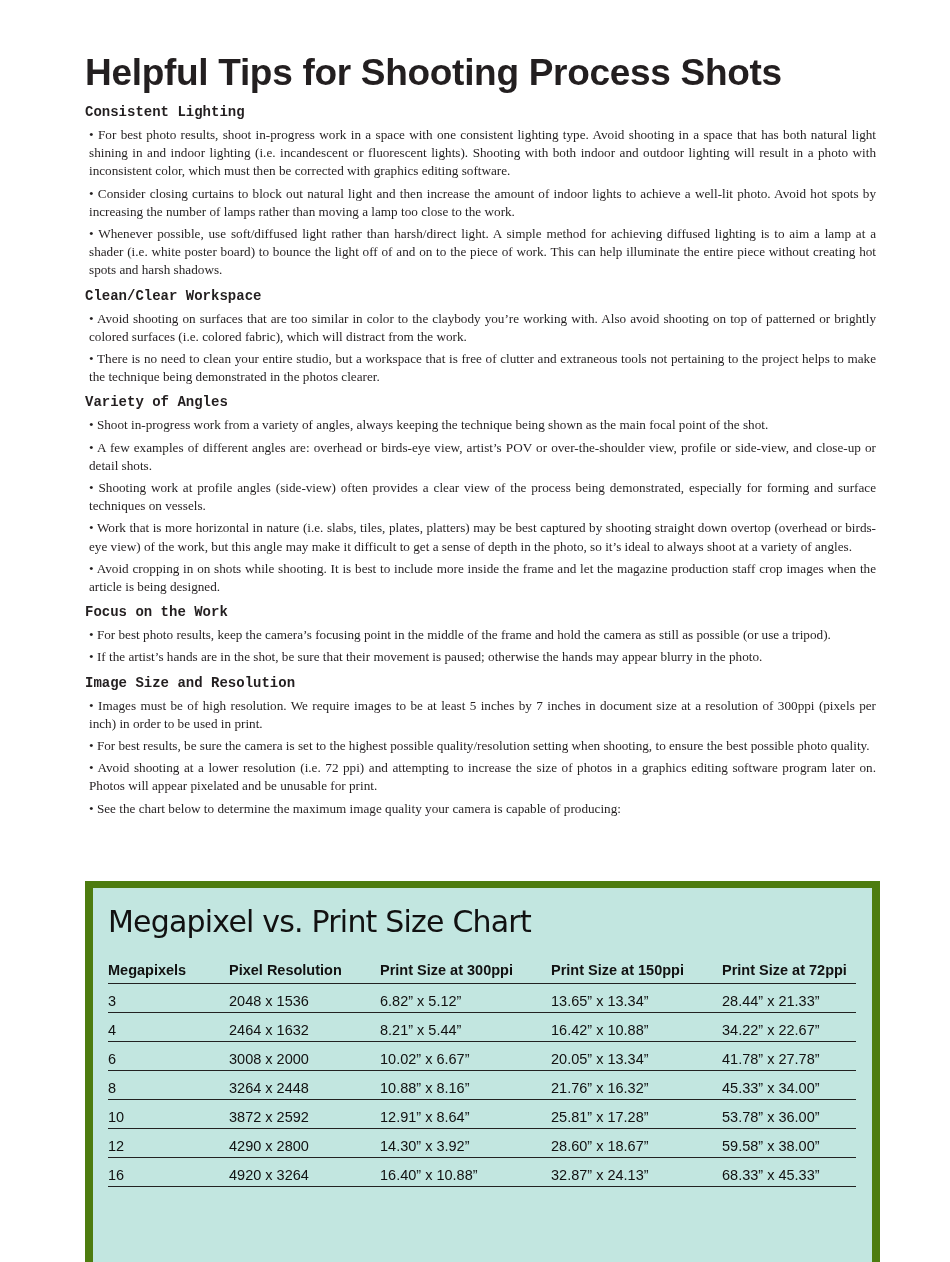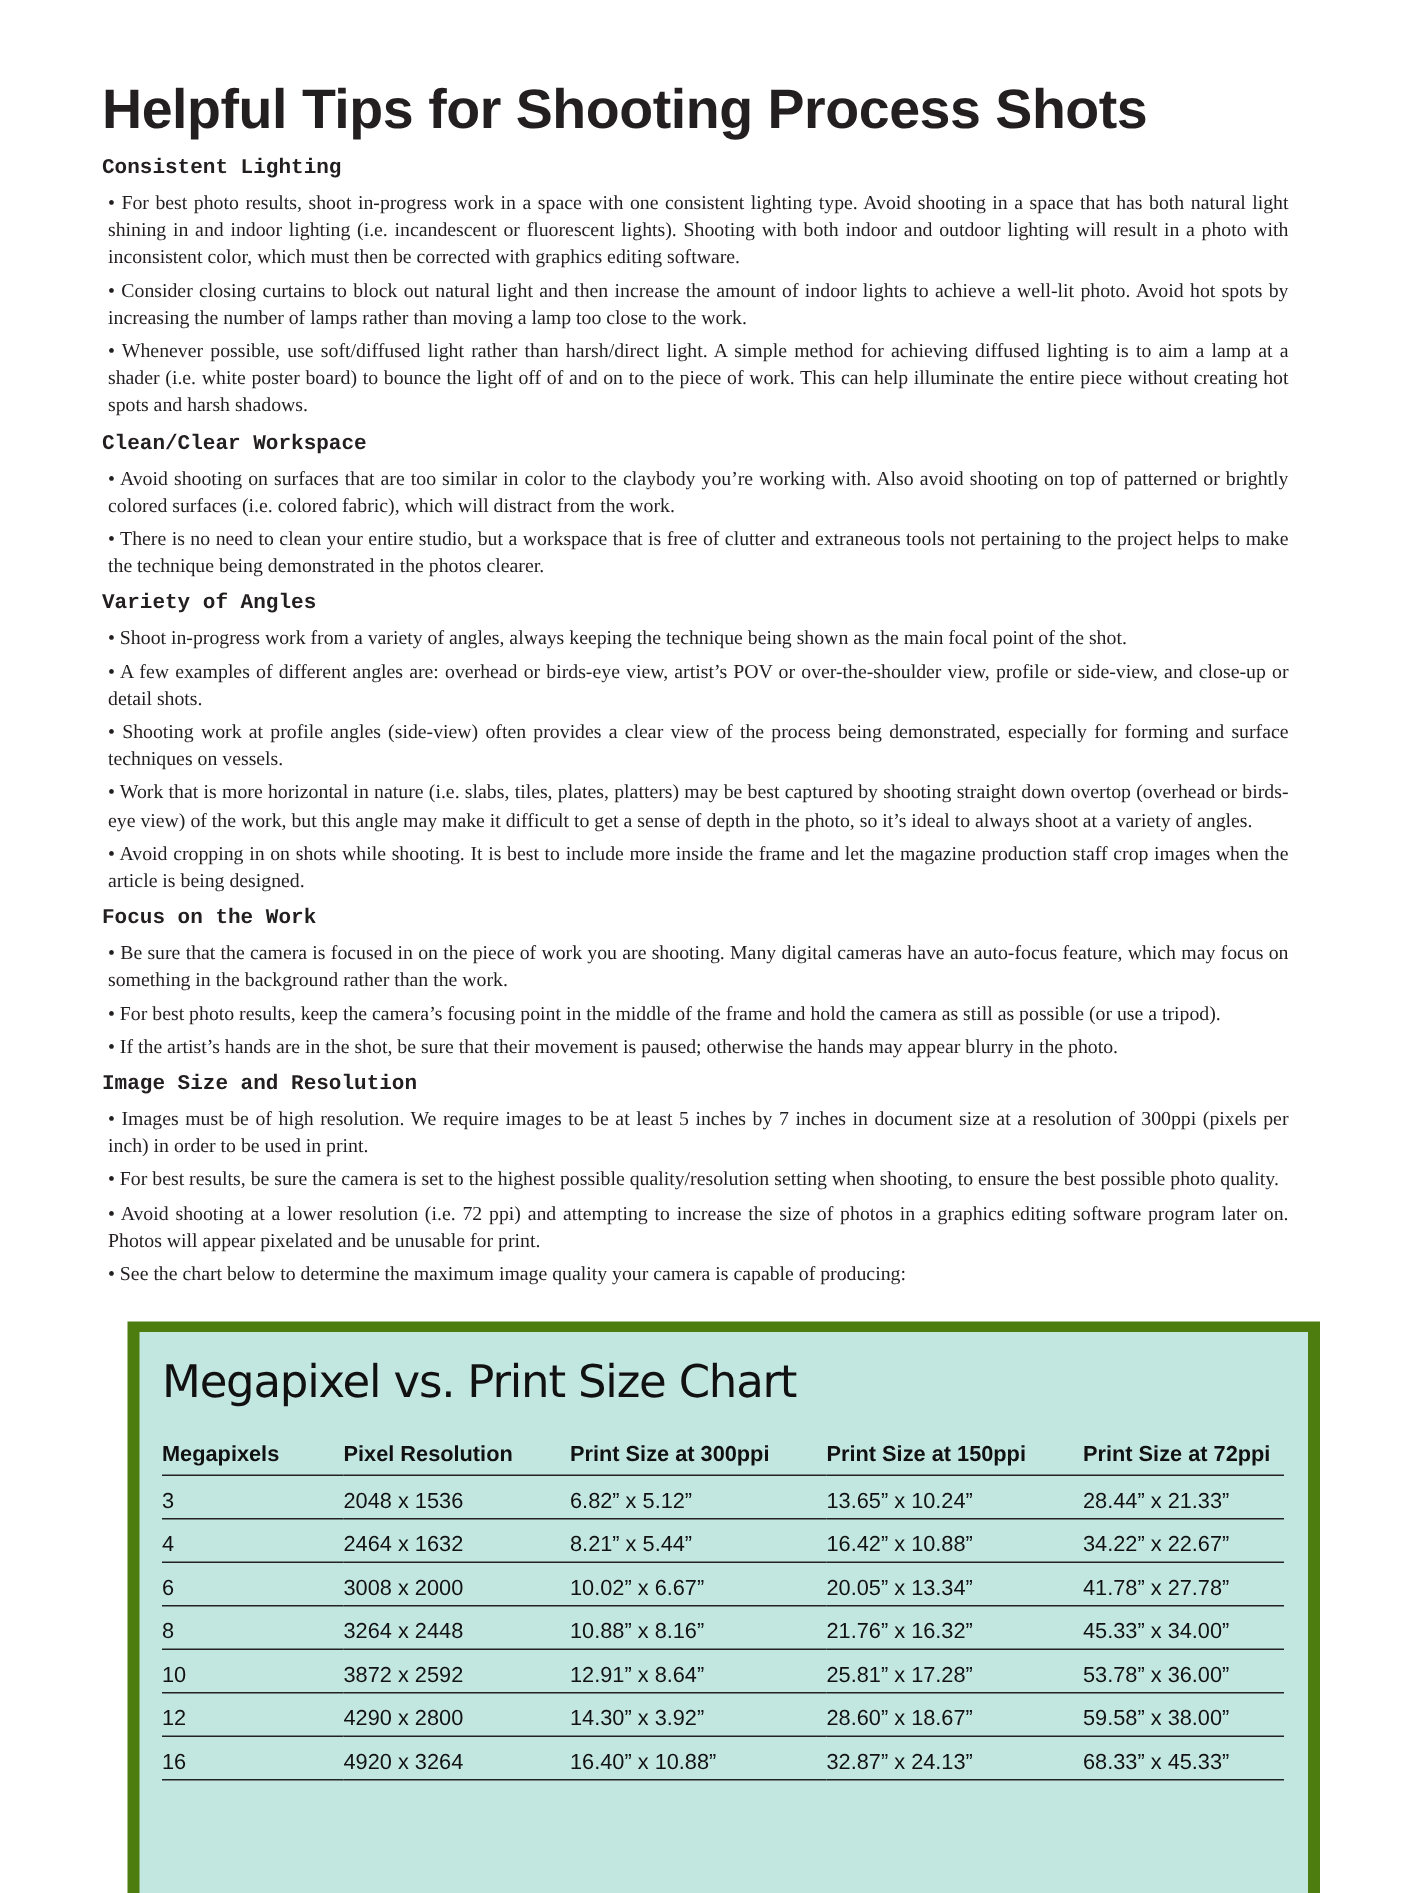--- a/index.html
+++ b/index.html
@@ -1,17 +1,17 @@
 <!DOCTYPE html>
 <html><head>
 <meta charset="utf-8">
 <style>
   html, body { margin: 0; padding: 0; background: #ffffff; }
   body { width: 950px; height: 1262px; position: relative; overflow: hidden; }
-  .page { position: absolute; left: 68px; top: 50px; width: 795px; }
+  .page { position: absolute; left: 85px; top: 50px; width: 795px; }
   .title {
     font-family: "Liberation Sans", sans-serif; font-weight: bold; font-size: 37px;
     color: #231f20; margin: 0; line-height: 46px; letter-spacing: -0.3px;
   }
   .section { margin-top: 6px; }
   .section-heading {
     font-family: Liberation Mono, monospace; font-weight: bold; font-size: 14px;
     color: #231f20; margin: 0 0 3px 0; line-height: 20px;
   }
   .bullet {
@@ -64,21 +64,20 @@
     <h2 class="section-heading">Variety of Angles</h2>
     <p class="bullet">• Shoot in-progress work from a variety of angles, always keeping the technique being shown as the main focal point of the shot.</p>
     <p class="bullet">• A few examples of different angles are: overhead or birds-eye view, artist’s POV or over-the-shoulder view, profile or side-view, and close-up or detail shots.</p>
     <p class="bullet">• Shooting work at profile angles (side-view) often provides a clear view of the process being demonstrated, especially for forming and surface techniques on vessels.</p>
     <p class="bullet">• Work that is more horizontal in nature (i.e. slabs, tiles, plates, platters) may be best captured by shooting straight down overtop (overhead or birds-eye view) of the work, but this angle may make it difficult to get a sense of depth in the photo, so it’s ideal to always shoot at a variety of angles.</p>
     <p class="bullet">• Avoid cropping in on shots while shooting. It is best to include more inside the frame and let the magazine production staff crop images when the article is being designed.</p>
   </div>
 
   <div class="section">
     <h2 class="section-heading">Focus on the Work</h2>
-    <p class="bullet">• Be sure that the camera is focused in on the piece of work you are shooting. Many digital cameras have an auto-focus feature, which may focus on something in the background rather than the work.</p>
     <p class="bullet">• For best photo results, keep the camera’s focusing point in the middle of the frame and hold the camera as still as possible (or use a tripod).</p>
     <p class="bullet">• If the artist’s hands are in the shot, be sure that their movement is paused; otherwise the hands may appear blurry in the photo.</p>
   </div>
 
   <div class="section">
     <h2 class="section-heading">Image Size and Resolution</h2>
     <p class="bullet">• Images must be of high resolution. We require images to be at least 5 inches by 7 inches in document size at a resolution of 300ppi (pixels per inch) in order to be used in print.</p>
     <p class="bullet">• For best results, be sure the camera is set to the highest possible quality/resolution setting when shooting, to ensure the best possible photo quality.</p>
     <p class="bullet">• Avoid shooting at a lower resolution (i.e. 72 ppi) and attempting to increase the size of photos in a graphics editing software program later on. Photos will appear pixelated and be unusable for print.</p>
     <p class="bullet">• See the chart below to determine the maximum image quality your camera is capable of producing:</p>
@@ -96,21 +95,21 @@
           <th class="c2">Print Size at 300ppi</th>
           <th class="c3">Print Size at 150ppi</th>
           <th>Print Size at 72ppi</th>
         </tr>
       </thead>
       <tbody>
         <tr>
           <td>3</td>
           <td>2048 x 1536</td>
           <td>6.82” x 5.12”</td>
-          <td>13.65” x 10.24”</td>
+          <td>13.65” x 13.34”</td>
           <td>28.44” x 21.33”</td>
         </tr>
         <tr>
           <td>4</td>
           <td>2464 x 1632</td>
           <td>8.21” x 5.44”</td>
           <td>16.42” x 10.88”</td>
           <td>34.22” x 22.67”</td>
         </tr>
         <tr>

